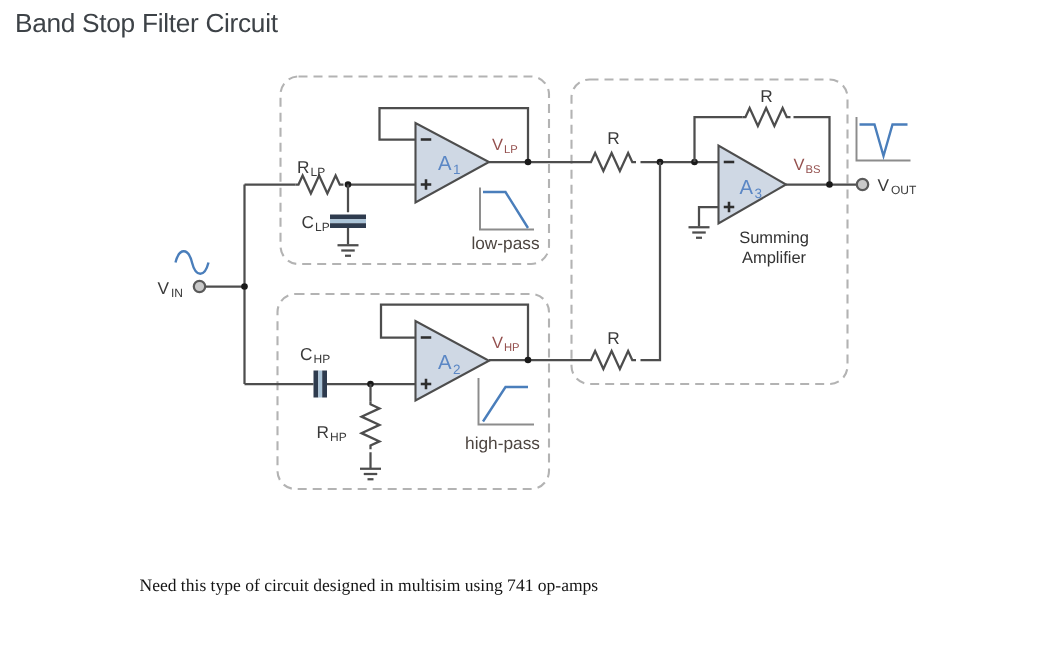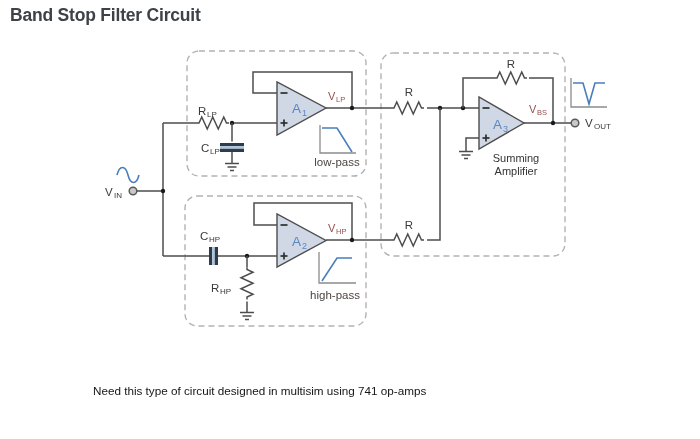--- a/index.html
+++ b/index.html
@@ -1,23 +1,23 @@
 <!DOCTYPE html>
 <html><head>
 <meta charset="utf-8">
 <style>
   html,body{margin:0;padding:0;background:#ffffff;}
   .page{position:relative;width:700px;height:439px;background:#fff;overflow:hidden;
         font-family:"Liberation Sans", sans-serif;}
-  .title{position:absolute;left:10px;top:5px;font-size:17.5px;font-weight:bold;
+  .title{position:absolute;left:10px;top:5px;font-size:17.5px;font-weight:normal;
          color:#3d4247;letter-spacing:-0.2px;}
   .circuit-svg{position:absolute;left:0;top:0;}
   .notes{position:absolute;left:93px;top:357px;font-size:11.7px;color:#151515;
          line-height:13.6px;white-space:pre;}
-  .notes div{height:13.6px;}
+  .notes div{height:13.6px;font-family:Liberation Serif, serif;}
   svg text{font-family:"Liberation Sans", sans-serif;}
   .lbl{fill:#3a3a3a;font-size:11.5px;}
   .sub{font-size:8px;}
   .oplbl{fill:#5b87c5;font-size:13.5px;}
   .opsub{fill:#5b87c5;font-size:9px;}
   .vlbl{fill:#94504e;font-size:11px;}
   .vsub{fill:#94504e;font-size:7.5px;}
   .cap{fill:#4d4540;font-size:11.5px;}
   .sumcap{fill:#333333;font-size:11px;}
   .wire{stroke:#4d4d4d;stroke-width:1.5;fill:none;}

